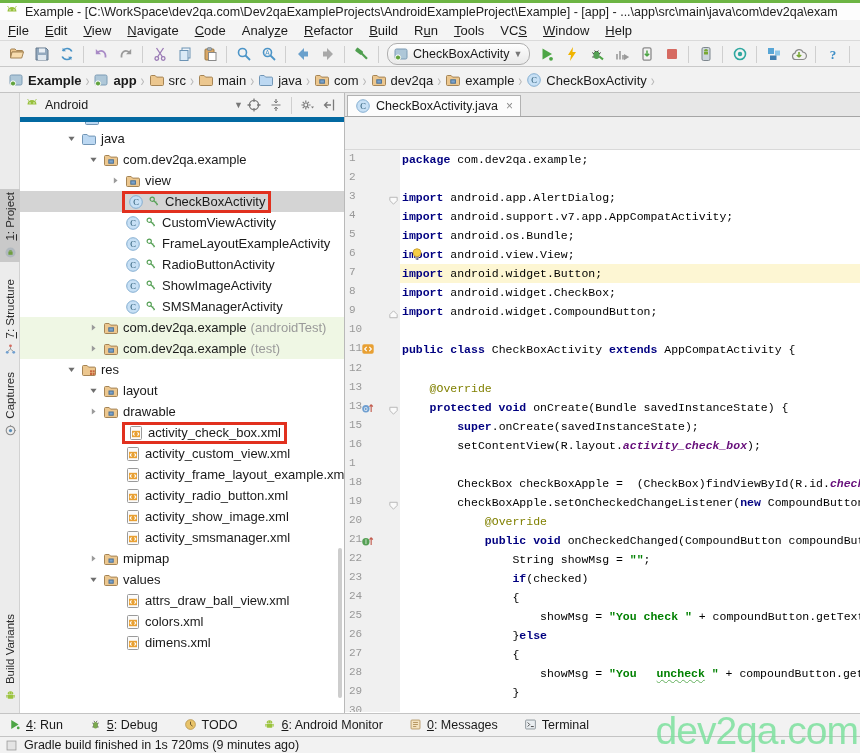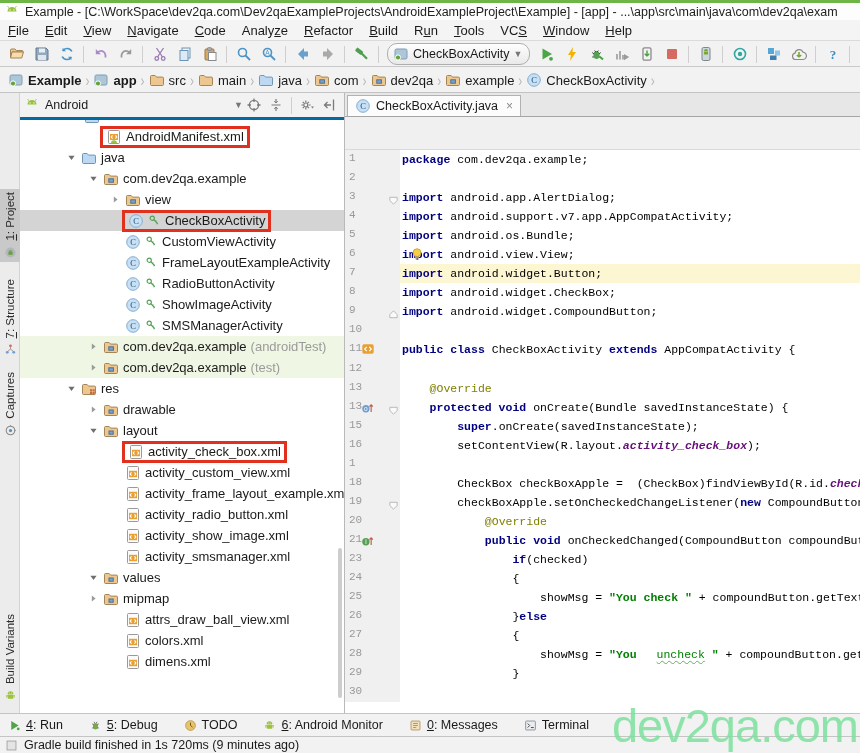--- a/index.html
+++ b/index.html
@@ -29,21 +29,21 @@
   .bc.bold{font-weight:bold;}
   .chev{color:#b9b9b9;font-size:12px;padding:0 2px;transform:scaleY(1.4);}
   
   .main{position:absolute;left:0;top:93px;width:860px;height:620px;}
   .strip{position:absolute;left:0;top:0;width:20px;height:620px;background:#ececec;border-right:1px solid #d2d2d2;box-sizing:border-box;}
   .vtab{position:absolute;left:0;width:20px;display:flex;flex-direction:column;align-items:center;gap:5px;padding:3px 0;}
   .vtab.active{background:#c9c9c9;}
   .vlabel{writing-mode:vertical-rl;transform:rotate(180deg);font-size:11.5px;color:#2a2a2a;white-space:nowrap;}
   
   .panel{position:absolute;left:20px;top:0;width:325px;height:620px;background:#fff;border-right:1px solid #b9b9b9;box-sizing:border-box;}
-  .phead{height:24px;background:#f2f2f2;border-bottom:3px solid #0369a1;display:flex;align-items:center;padding:0 4px;}
+  .phead{height:24px;background:#f2f2f2;border-bottom:5px solid #0369a1;display:flex;align-items:center;padding:0 4px;}
   .phead .psel{display:flex;align-items:center;gap:5px;font-size:12.5px;color:#1a1a1a;flex:1;}
   .phead .pcar{color:#777;font-size:9px;margin-left:110px;}
   .phead .hic{width:22px;height:20px;display:flex;align-items:center;justify-content:center;}
   .tree{position:relative;height:595px;overflow:hidden;font-size:13px;color:#1a1a1a;}
   .trow{height:21px;display:flex;align-items:center;white-space:nowrap;}
   .trow.sel{background:#d4d4d4;}
   .trow.green{background:#eff7e4;}
   .tind{flex:none;}
   .tarrow{width:14px;flex:none;display:flex;align-items:center;justify-content:center;}
   .boxwrap{display:inline-flex;align-items:center;gap:4px;border:3px solid #e1301e;padding:0 3px;margin:-3px 0;}
@@ -64,31 +64,31 @@
   .gut{width:55px;flex:none;background:#f0f0f0;position:relative;height:100%;}
   .lnum{position:absolute;left:4px;top:2px;font-family:"Liberation Mono","DejaVu Sans Mono",monospace;font-size:11px;color:#999;}
   .gicon{position:absolute;left:16px;top:2px;}
   .fold{position:absolute;right:1px;top:4px;}
   .txt{flex:1;height:100%;display:flex;align-items:center;white-space:pre;overflow:hidden;position:relative;
     font-family:"Liberation Mono","DejaVu Sans Mono",monospace;font-size:11.5px;color:#000;padding-left:2px;box-sizing:border-box;}
   .cline.hl .txt{background:#fdf6d3;}
   .sk{color:#000080;font-weight:bold;}
   .sp{color:#000;}
   .ss{color:#008000;font-weight:bold;}
-  .sw{color:#008000;font-weight:normal;text-decoration:underline wavy #64b05e 1px;text-underline-offset:2px;padding-left:13px;}
+  .sw{color:#008000;font-weight:bold;text-decoration:underline wavy #64b05e 1px;text-underline-offset:2px;padding-left:13px;}
   .sf{color:#660e7a;font-weight:bold;font-style:italic;}
   .sa{color:#808000;}
   .bulb{position:absolute;left:10px;top:2px;}
   
   .bottombar{position:absolute;left:0;top:713px;width:860px;height:23px;background:#f2f2f2;
     border-top:1px solid #c4c4c4;box-sizing:border-box;display:flex;align-items:center;gap:26px;padding-left:8px;}
-  .bitem{display:flex;align-items:flex-end;gap:5px;font-size:12.5px;color:#1a1a1a;}
+  .bitem{display:flex;align-items:flex-start;gap:5px;font-size:12.5px;color:#1a1a1a;}
   .statusbar{position:absolute;left:0;top:736px;width:860px;height:17px;background:#f2f2f2;
     border-top:1px solid #c4c4c4;box-sizing:border-box;display:flex;align-items:center;gap:6px;padding-left:5px;font-size:12.5px;color:#1a1a1a;}
-  .watermark{position:absolute;right:2px;bottom:0px;font-size:47px;color:rgba(125,224,157,0.85);
+  .watermark{position:absolute;right:2px;bottom:0px;font-size:39px;color:rgba(125,224,157,0.85);
     letter-spacing:-1px;z-index:20;pointer-events:none;font-family:"Liberation Sans",sans-serif;margin-left:48px;}
   .ic{display:inline-flex;align-items:center;justify-content:center;line-height:0;}
 </style>
 </head>
 <body>
 
 <div class="window">
   <div class="titlebar">
     <span class="ic" id="app-icon">
         <svg xmlns="http://www.w3.org/2000/svg" viewBox="0 0 16 16" width="16" height="16">
@@ -526,35 +526,20 @@
       </div>
       <div class="tree" id="tree">
           <div class="partialrow">
             <span class="ic">
               <svg xmlns="http://www.w3.org/2000/svg" viewBox="0 0 16 16" width="16" height="16">
                 <path d="M1.5 4.5c0-.6.4-1 1-1h3.6l1.5 1.6h6c.5 0 .9.4.9 1v6.4c0 .6-.4 1-.9 1H2.5c-.6 0-1-.4-1-1z" fill="#bcd8f2" stroke="#7195b5"></path>
               </svg>
             </span>
           </div>
           <div class="trow">
-            <span class="tind" style="width: 66px;"></span>
-            <span class="tarrow"></span>
-            <span class="boxwrap">
-              <span class="ic">
-                <svg xmlns="http://www.w3.org/2000/svg" viewBox="0 0 16 16" width="16" height="16">
-                  <rect x="2.5" y="1.5" width="11" height="13" rx="1" fill="#fff" stroke="#9a9a9a"></rect>
-                  <rect x="4" y="5" width="8" height="6" fill="#e8a033"></rect>
-                  <path d="M6.5 6.4 5.3 8l1.2 1.6M9.5 6.4 10.7 8l-1.2 1.6" stroke="#fff" stroke-width="1.1" fill="none"></path>
-                  <path d="M5 14.2a3 3 0 0 1 6 0z" fill="#9bc33d"></path>
-                </svg>
-              </span>
-              <span>AndroidManifest.xml</span>
-            </span>
-          </div>
-          <div class="trow">
             <span class="tind" style="width: 44px;"></span>
             <span class="tarrow">
               <svg xmlns="http://www.w3.org/2000/svg" viewBox="0 0 16 16" width="11" height="11">
                 <path d="M3.5 5.5h9L8 11.5z" fill="#6e6e6e"></path>
               </svg>
             </span>
             <span class="plainwrap">
               <span class="ic">
                 <svg xmlns="http://www.w3.org/2000/svg" viewBox="0 0 16 16" width="16" height="16">
                   <path d="M1.5 4.5c0-.6.4-1 1-1h3.6l1.5 1.6h6c.5 0 .9.4.9 1v6.4c0 .6-.4 1-.9 1H2.5c-.6 0-1-.4-1-1z" fill="#bcd8f2" stroke="#7195b5"></path>
@@ -766,166 +751,166 @@
                   </g>
                 </svg>
               </span>
               <span>res</span>
             </span>
           </div>
           <div class="trow">
             <span class="tind" style="width: 66px;"></span>
             <span class="tarrow">
               <svg xmlns="http://www.w3.org/2000/svg" viewBox="0 0 16 16" width="11" height="11">
+                <path d="M3.5 5.5h9L8 11.5z" fill="#6e6e6e"></path>
+              </svg>
+            </span>
+            <span class="plainwrap">
+              <span class="ic">
+                <svg xmlns="http://www.w3.org/2000/svg" viewBox="0 0 16 16" width="16" height="16">
+                  <path d="M1.5 4.5c0-.6.4-1 1-1h3.6l1.5 1.6h6c.5 0 .9.4.9 1v6.4c0 .6-.4 1-.9 1H2.5c-.6 0-1-.4-1-1z" fill="#ecc78f" stroke="#a58455"></path>
+                  <rect x="6" y="8" width="4.2" height="3.2" fill="#7ba3cc" stroke="#4a7094"></rect>
+                </svg>
+              </span>
+              <span>layout</span>
+            </span>
+          </div>
+          <div class="trow">
+            <span class="tind" style="width: 66px;"></span>
+            <span class="tarrow">
+              <svg xmlns="http://www.w3.org/2000/svg" viewBox="0 0 16 16" width="11" height="11">
                 <path d="M5.5 3.5 11 8l-5.5 4.5z" fill="#9a9a9a"></path>
               </svg>
             </span>
             <span class="plainwrap">
               <span class="ic">
                 <svg xmlns="http://www.w3.org/2000/svg" viewBox="0 0 16 16" width="16" height="16">
                   <path d="M1.5 4.5c0-.6.4-1 1-1h3.6l1.5 1.6h6c.5 0 .9.4.9 1v6.4c0 .6-.4 1-.9 1H2.5c-.6 0-1-.4-1-1z" fill="#ecc78f" stroke="#a58455"></path>
                   <rect x="6" y="8" width="4.2" height="3.2" fill="#7ba3cc" stroke="#4a7094"></rect>
                 </svg>
               </span>
               <span>drawable</span>
+            </span>
+          </div>
+          <div class="trow">
+            <span class="tind" style="width: 88px;"></span>
+            <span class="tarrow"></span>
+            <span class="boxwrap">
+              <span class="ic">
+                <svg xmlns="http://www.w3.org/2000/svg" viewBox="0 0 16 16" width="16" height="16">
+                  <rect x="2.5" y="1.5" width="11" height="13" rx="1" fill="#fbfbfb" stroke="#9a9a9a"></rect>
+                  <rect x="4" y="5.8" width="8" height="6.4" fill="#e8a033"></rect>
+                  <path d="M6.5 7.4 5.2 9l1.3 1.6M9.5 7.4 10.8 9 9.5 10.6" stroke="#fff" stroke-width="1.1" fill="none"></path>
+                </svg>
+              </span>
+              <span>activity_check_box.xml</span>
+            </span>
+          </div>
+          <div class="trow">
+            <span class="tind" style="width: 88px;"></span>
+            <span class="tarrow"></span>
+            <span class="plainwrap">
+              <span class="ic">
+                <svg xmlns="http://www.w3.org/2000/svg" viewBox="0 0 16 16" width="16" height="16">
+                  <rect x="2.5" y="1.5" width="11" height="13" rx="1" fill="#fbfbfb" stroke="#9a9a9a"></rect>
+                  <rect x="4" y="5.8" width="8" height="6.4" fill="#e8a033"></rect>
+                  <path d="M6.5 7.4 5.2 9l1.3 1.6M9.5 7.4 10.8 9 9.5 10.6" stroke="#fff" stroke-width="1.1" fill="none"></path>
+                </svg>
+              </span>
+              <span>activity_custom_view.xml</span>
+            </span>
+          </div>
+          <div class="trow">
+            <span class="tind" style="width: 88px;"></span>
+            <span class="tarrow"></span>
+            <span class="plainwrap">
+              <span class="ic">
+                <svg xmlns="http://www.w3.org/2000/svg" viewBox="0 0 16 16" width="16" height="16">
+                  <rect x="2.5" y="1.5" width="11" height="13" rx="1" fill="#fbfbfb" stroke="#9a9a9a"></rect>
+                  <rect x="4" y="5.8" width="8" height="6.4" fill="#e8a033"></rect>
+                  <path d="M6.5 7.4 5.2 9l1.3 1.6M9.5 7.4 10.8 9 9.5 10.6" stroke="#fff" stroke-width="1.1" fill="none"></path>
+                </svg>
+              </span>
+              <span>activity_frame_layout_example.xml</span>
+            </span>
+          </div>
+          <div class="trow">
+            <span class="tind" style="width: 88px;"></span>
+            <span class="tarrow"></span>
+            <span class="plainwrap">
+              <span class="ic">
+                <svg xmlns="http://www.w3.org/2000/svg" viewBox="0 0 16 16" width="16" height="16">
+                  <rect x="2.5" y="1.5" width="11" height="13" rx="1" fill="#fbfbfb" stroke="#9a9a9a"></rect>
+                  <rect x="4" y="5.8" width="8" height="6.4" fill="#e8a033"></rect>
+                  <path d="M6.5 7.4 5.2 9l1.3 1.6M9.5 7.4 10.8 9 9.5 10.6" stroke="#fff" stroke-width="1.1" fill="none"></path>
+                </svg>
+              </span>
+              <span>activity_radio_button.xml</span>
+            </span>
+          </div>
+          <div class="trow">
+            <span class="tind" style="width: 88px;"></span>
+            <span class="tarrow"></span>
+            <span class="plainwrap">
+              <span class="ic">
+                <svg xmlns="http://www.w3.org/2000/svg" viewBox="0 0 16 16" width="16" height="16">
+                  <rect x="2.5" y="1.5" width="11" height="13" rx="1" fill="#fbfbfb" stroke="#9a9a9a"></rect>
+                  <rect x="4" y="5.8" width="8" height="6.4" fill="#e8a033"></rect>
+                  <path d="M6.5 7.4 5.2 9l1.3 1.6M9.5 7.4 10.8 9 9.5 10.6" stroke="#fff" stroke-width="1.1" fill="none"></path>
+                </svg>
+              </span>
+              <span>activity_show_image.xml</span>
+            </span>
+          </div>
+          <div class="trow">
+            <span class="tind" style="width: 88px;"></span>
+            <span class="tarrow"></span>
+            <span class="plainwrap">
+              <span class="ic">
+                <svg xmlns="http://www.w3.org/2000/svg" viewBox="0 0 16 16" width="16" height="16">
+                  <rect x="2.5" y="1.5" width="11" height="13" rx="1" fill="#fbfbfb" stroke="#9a9a9a"></rect>
+                  <rect x="4" y="5.8" width="8" height="6.4" fill="#e8a033"></rect>
+                  <path d="M6.5 7.4 5.2 9l1.3 1.6M9.5 7.4 10.8 9 9.5 10.6" stroke="#fff" stroke-width="1.1" fill="none"></path>
+                </svg>
+              </span>
+              <span>activity_smsmanager.xml</span>
+            </span>
+          </div>
+          <div class="trow">
+            <span class="tind" style="width: 66px;"></span>
+            <span class="tarrow">
+              <svg xmlns="http://www.w3.org/2000/svg" viewBox="0 0 16 16" width="11" height="11">
+                <path d="M5.5 3.5 11 8l-5.5 4.5z" fill="#9a9a9a"></path>
+              </svg>
+            </span>
+            <span class="plainwrap">
+              <span class="ic">
+                <svg xmlns="http://www.w3.org/2000/svg" viewBox="0 0 16 16" width="16" height="16">
+                  <path d="M1.5 4.5c0-.6.4-1 1-1h3.6l1.5 1.6h6c.5 0 .9.4.9 1v6.4c0 .6-.4 1-.9 1H2.5c-.6 0-1-.4-1-1z" fill="#ecc78f" stroke="#a58455"></path>
+                  <rect x="6" y="8" width="4.2" height="3.2" fill="#7ba3cc" stroke="#4a7094"></rect>
+                </svg>
+              </span>
+              <span>mipmap</span>
             </span>
           </div>
           <div class="trow">
             <span class="tind" style="width: 66px;"></span>
             <span class="tarrow">
               <svg xmlns="http://www.w3.org/2000/svg" viewBox="0 0 16 16" width="11" height="11">
                 <path d="M3.5 5.5h9L8 11.5z" fill="#6e6e6e"></path>
               </svg>
             </span>
             <span class="plainwrap">
               <span class="ic">
                 <svg xmlns="http://www.w3.org/2000/svg" viewBox="0 0 16 16" width="16" height="16">
                   <path d="M1.5 4.5c0-.6.4-1 1-1h3.6l1.5 1.6h6c.5 0 .9.4.9 1v6.4c0 .6-.4 1-.9 1H2.5c-.6 0-1-.4-1-1z" fill="#ecc78f" stroke="#a58455"></path>
                   <rect x="6" y="8" width="4.2" height="3.2" fill="#7ba3cc" stroke="#4a7094"></rect>
                 </svg>
               </span>
-              <span>layout</span>
-            </span>
-          </div>
-          <div class="trow">
-            <span class="tind" style="width: 88px;"></span>
-            <span class="tarrow"></span>
-            <span class="boxwrap">
-              <span class="ic">
-                <svg xmlns="http://www.w3.org/2000/svg" viewBox="0 0 16 16" width="16" height="16">
-                  <rect x="2.5" y="1.5" width="11" height="13" rx="1" fill="#fbfbfb" stroke="#9a9a9a"></rect>
-                  <rect x="4" y="5.8" width="8" height="6.4" fill="#e8a033"></rect>
-                  <path d="M6.5 7.4 5.2 9l1.3 1.6M9.5 7.4 10.8 9 9.5 10.6" stroke="#fff" stroke-width="1.1" fill="none"></path>
-                </svg>
-              </span>
-              <span>activity_check_box.xml</span>
-            </span>
-          </div>
-          <div class="trow">
-            <span class="tind" style="width: 88px;"></span>
-            <span class="tarrow"></span>
-            <span class="plainwrap">
-              <span class="ic">
-                <svg xmlns="http://www.w3.org/2000/svg" viewBox="0 0 16 16" width="16" height="16">
-                  <rect x="2.5" y="1.5" width="11" height="13" rx="1" fill="#fbfbfb" stroke="#9a9a9a"></rect>
-                  <rect x="4" y="5.8" width="8" height="6.4" fill="#e8a033"></rect>
-                  <path d="M6.5 7.4 5.2 9l1.3 1.6M9.5 7.4 10.8 9 9.5 10.6" stroke="#fff" stroke-width="1.1" fill="none"></path>
-                </svg>
-              </span>
-              <span>activity_custom_view.xml</span>
-            </span>
-          </div>
-          <div class="trow">
-            <span class="tind" style="width: 88px;"></span>
-            <span class="tarrow"></span>
-            <span class="plainwrap">
-              <span class="ic">
-                <svg xmlns="http://www.w3.org/2000/svg" viewBox="0 0 16 16" width="16" height="16">
-                  <rect x="2.5" y="1.5" width="11" height="13" rx="1" fill="#fbfbfb" stroke="#9a9a9a"></rect>
-                  <rect x="4" y="5.8" width="8" height="6.4" fill="#e8a033"></rect>
-                  <path d="M6.5 7.4 5.2 9l1.3 1.6M9.5 7.4 10.8 9 9.5 10.6" stroke="#fff" stroke-width="1.1" fill="none"></path>
-                </svg>
-              </span>
-              <span>activity_frame_layout_example.xml</span>
-            </span>
-          </div>
-          <div class="trow">
-            <span class="tind" style="width: 88px;"></span>
-            <span class="tarrow"></span>
-            <span class="plainwrap">
-              <span class="ic">
-                <svg xmlns="http://www.w3.org/2000/svg" viewBox="0 0 16 16" width="16" height="16">
-                  <rect x="2.5" y="1.5" width="11" height="13" rx="1" fill="#fbfbfb" stroke="#9a9a9a"></rect>
-                  <rect x="4" y="5.8" width="8" height="6.4" fill="#e8a033"></rect>
-                  <path d="M6.5 7.4 5.2 9l1.3 1.6M9.5 7.4 10.8 9 9.5 10.6" stroke="#fff" stroke-width="1.1" fill="none"></path>
-                </svg>
-              </span>
-              <span>activity_radio_button.xml</span>
-            </span>
-          </div>
-          <div class="trow">
-            <span class="tind" style="width: 88px;"></span>
-            <span class="tarrow"></span>
-            <span class="plainwrap">
-              <span class="ic">
-                <svg xmlns="http://www.w3.org/2000/svg" viewBox="0 0 16 16" width="16" height="16">
-                  <rect x="2.5" y="1.5" width="11" height="13" rx="1" fill="#fbfbfb" stroke="#9a9a9a"></rect>
-                  <rect x="4" y="5.8" width="8" height="6.4" fill="#e8a033"></rect>
-                  <path d="M6.5 7.4 5.2 9l1.3 1.6M9.5 7.4 10.8 9 9.5 10.6" stroke="#fff" stroke-width="1.1" fill="none"></path>
-                </svg>
-              </span>
-              <span>activity_show_image.xml</span>
-            </span>
-          </div>
-          <div class="trow">
-            <span class="tind" style="width: 88px;"></span>
-            <span class="tarrow"></span>
-            <span class="plainwrap">
-              <span class="ic">
-                <svg xmlns="http://www.w3.org/2000/svg" viewBox="0 0 16 16" width="16" height="16">
-                  <rect x="2.5" y="1.5" width="11" height="13" rx="1" fill="#fbfbfb" stroke="#9a9a9a"></rect>
-                  <rect x="4" y="5.8" width="8" height="6.4" fill="#e8a033"></rect>
-                  <path d="M6.5 7.4 5.2 9l1.3 1.6M9.5 7.4 10.8 9 9.5 10.6" stroke="#fff" stroke-width="1.1" fill="none"></path>
-                </svg>
-              </span>
-              <span>activity_smsmanager.xml</span>
-            </span>
-          </div>
-          <div class="trow">
-            <span class="tind" style="width: 66px;"></span>
-            <span class="tarrow">
-              <svg xmlns="http://www.w3.org/2000/svg" viewBox="0 0 16 16" width="11" height="11">
-                <path d="M3.5 5.5h9L8 11.5z" fill="#6e6e6e"></path>
-              </svg>
-            </span>
-            <span class="plainwrap">
-              <span class="ic">
-                <svg xmlns="http://www.w3.org/2000/svg" viewBox="0 0 16 16" width="16" height="16">
-                  <path d="M1.5 4.5c0-.6.4-1 1-1h3.6l1.5 1.6h6c.5 0 .9.4.9 1v6.4c0 .6-.4 1-.9 1H2.5c-.6 0-1-.4-1-1z" fill="#ecc78f" stroke="#a58455"></path>
-                  <rect x="6" y="8" width="4.2" height="3.2" fill="#7ba3cc" stroke="#4a7094"></rect>
-                </svg>
-              </span>
               <span>values</span>
-            </span>
-          </div>
-          <div class="trow">
-            <span class="tind" style="width: 66px;"></span>
-            <span class="tarrow">
-              <svg xmlns="http://www.w3.org/2000/svg" viewBox="0 0 16 16" width="11" height="11">
-                <path d="M5.5 3.5 11 8l-5.5 4.5z" fill="#9a9a9a"></path>
-              </svg>
-            </span>
-            <span class="plainwrap">
-              <span class="ic">
-                <svg xmlns="http://www.w3.org/2000/svg" viewBox="0 0 16 16" width="16" height="16">
-                  <path d="M1.5 4.5c0-.6.4-1 1-1h3.6l1.5 1.6h6c.5 0 .9.4.9 1v6.4c0 .6-.4 1-.9 1H2.5c-.6 0-1-.4-1-1z" fill="#ecc78f" stroke="#a58455"></path>
-                  <rect x="6" y="8" width="4.2" height="3.2" fill="#7ba3cc" stroke="#4a7094"></rect>
-                </svg>
-              </span>
-              <span>mipmap</span>
             </span>
           </div>
           <div class="trow">
             <span class="tind" style="width: 88px;"></span>
             <span class="tarrow"></span>
             <span class="plainwrap">
               <span class="ic">
                 <svg xmlns="http://www.w3.org/2000/svg" viewBox="0 0 16 16" width="16" height="16">
                   <rect x="2.5" y="1.5" width="11" height="13" rx="1" fill="#fbfbfb" stroke="#9a9a9a"></rect>
                   <rect x="4" y="5.8" width="8" height="6.4" fill="#e8a033"></rect>
@@ -1133,20 +1118,26 @@
               <span class="gicon"><svg xmlns="http://www.w3.org/2000/svg" viewBox="0 0 16 16" width="13" height="13">
                   <circle cx="6" cy="9.5" r="4.5" fill="#55a055"></circle>
                   <text x="6" y="12.3" text-anchor="middle" font-size="8" fill="#fff" font-family="Liberation Sans,sans-serif">i</text>
                   <path d="M12.5 13.5V4.5M12.5 4.5 10.5 7M12.5 4.5l2 2.5" stroke="#c25b4e" stroke-width="1.4" fill="none"></path>
                 </svg></span>
             </span>
             <span class="txt"><span class="sp">            </span><span class="sk">public void</span><span class="sp"> onCheckedChanged(CompoundButton compoundButton, </span></span>
           </div>
           <div class="cline">
             <span class="gut">
+              <span class="lnum">22</span>
+            </span>
+            <span class="txt"><span class="sp">                String showMsg = </span><span class="ss">""</span><span class="sp">;</span></span>
+          </div>
+          <div class="cline">
+            <span class="gut">
               <span class="lnum">23</span>
             </span>
             <span class="txt"><span class="sp">                </span><span class="sk">if</span><span class="sp">(checked)</span></span>
           </div>
           <div class="cline">
             <span class="gut">
               <span class="lnum">24</span>
             </span>
             <span class="txt"><span class="sp">                {</span></span>
           </div>

